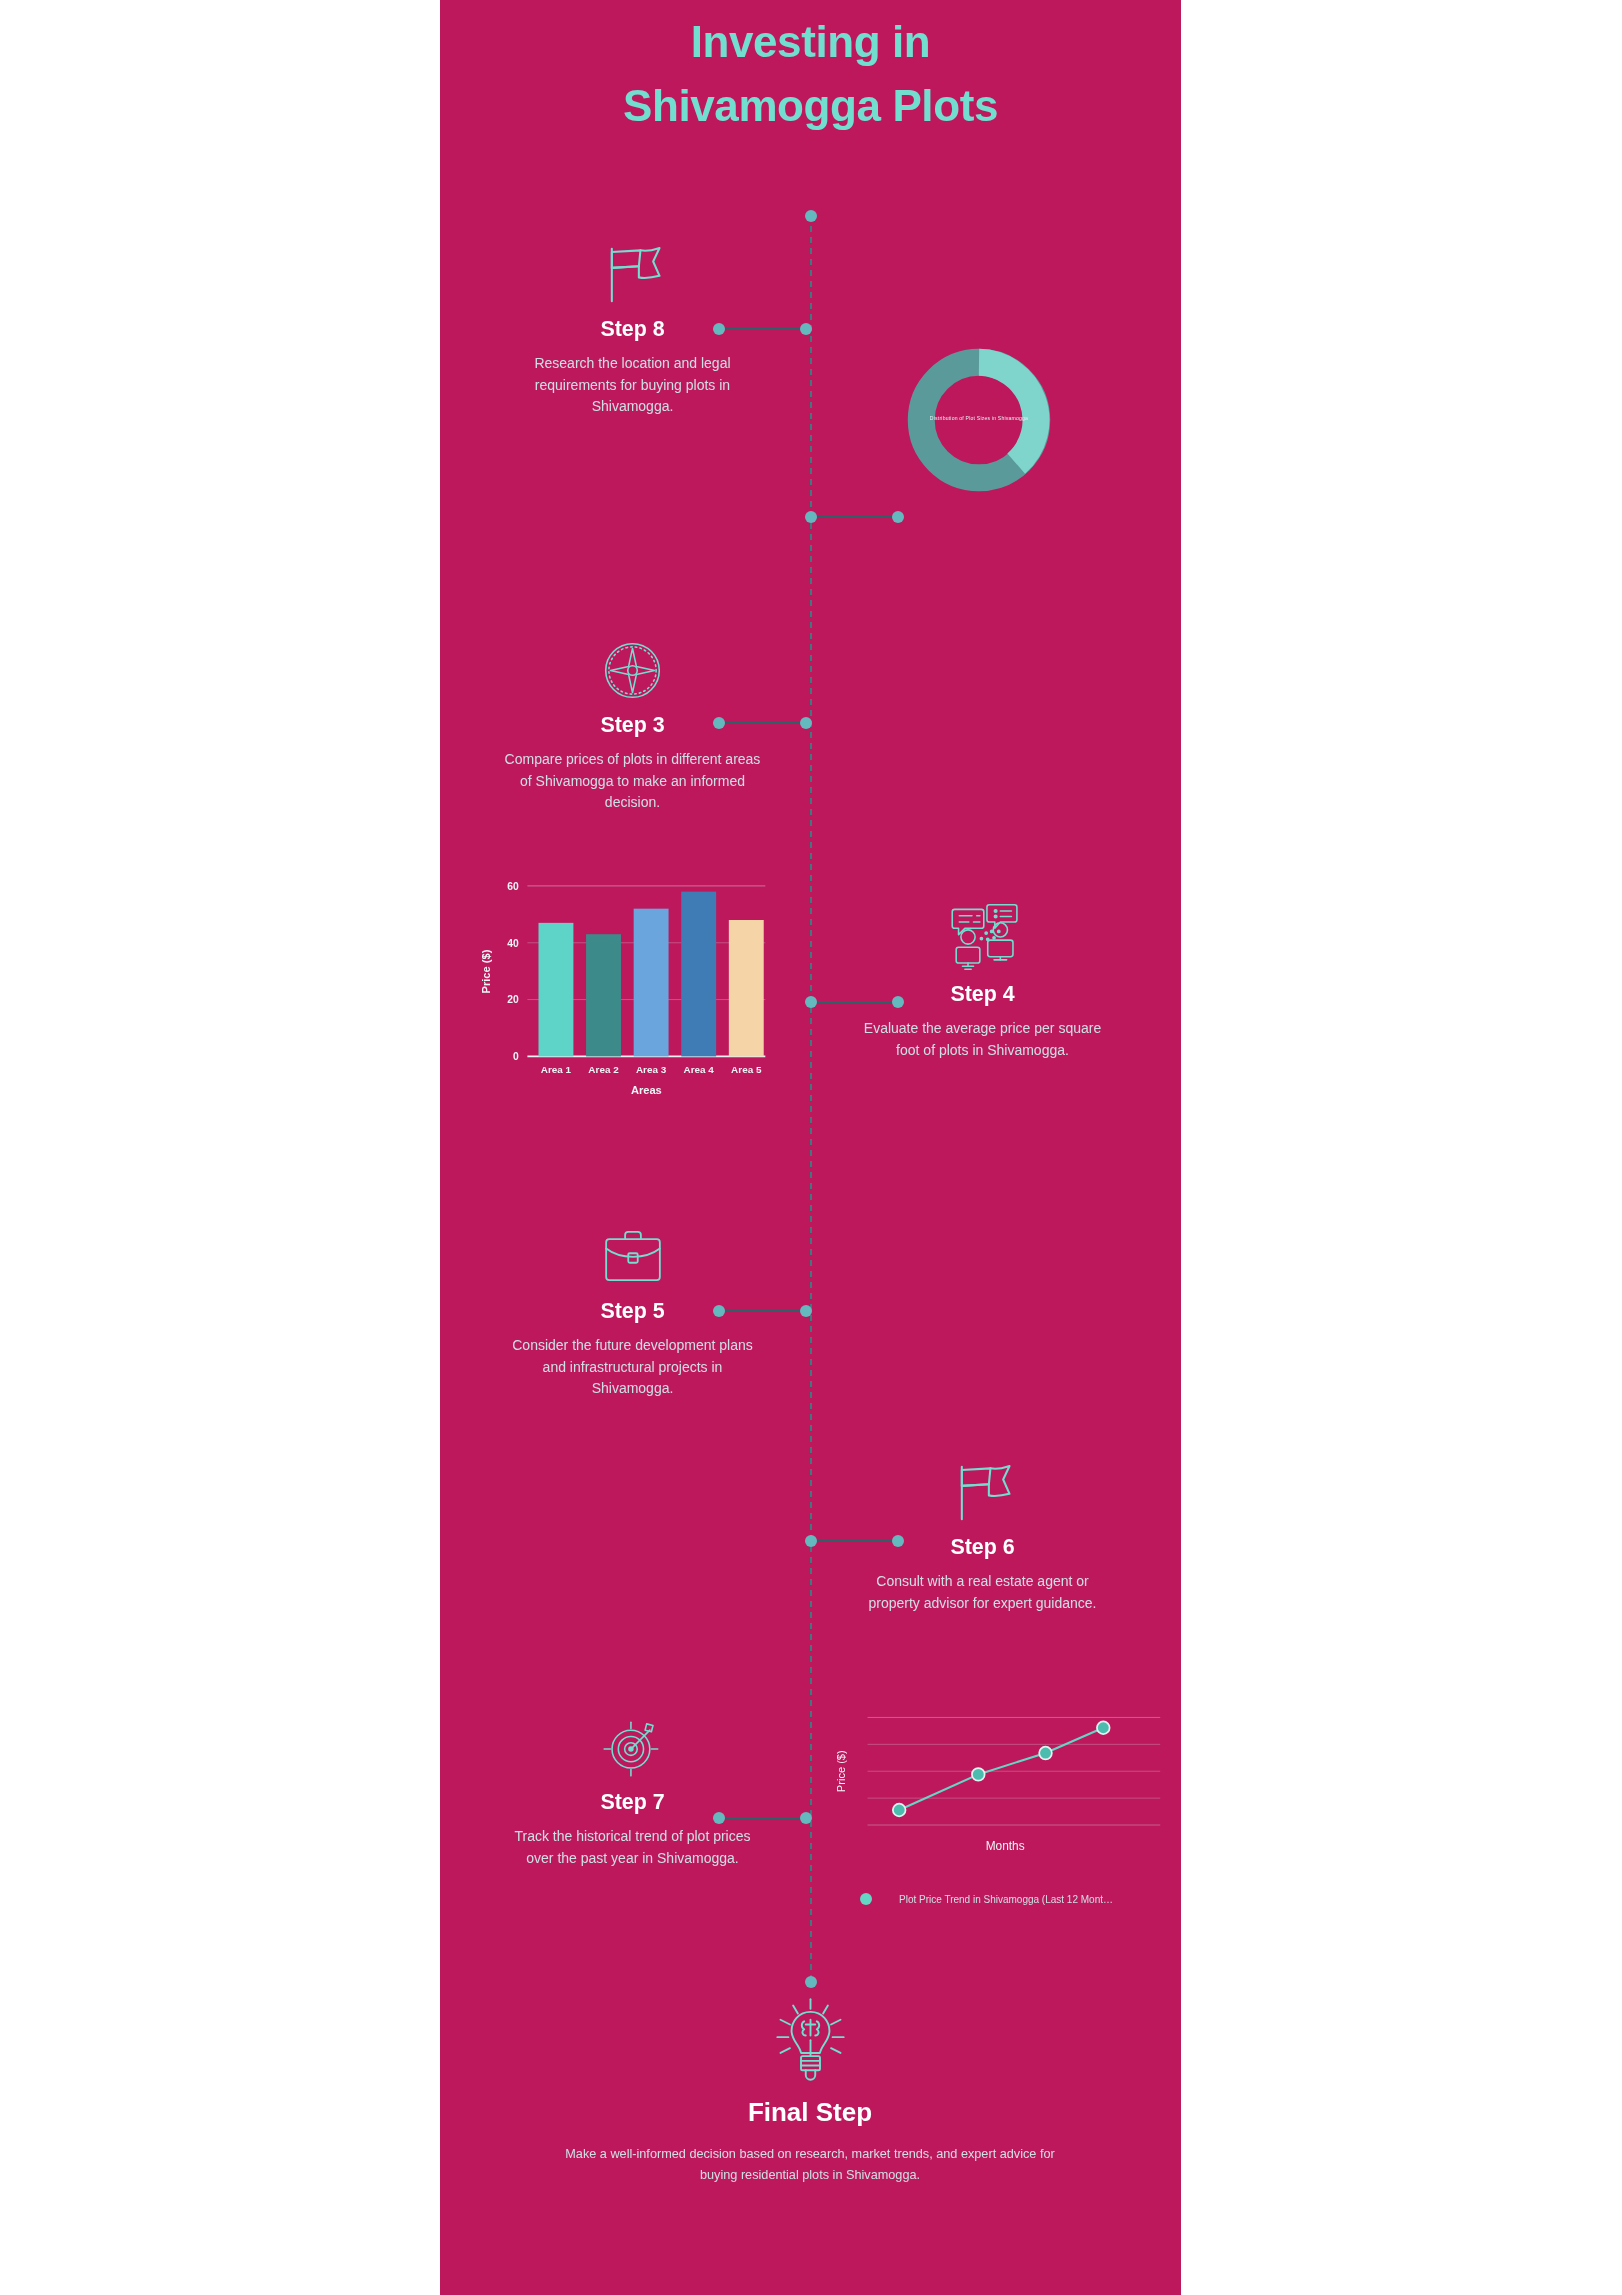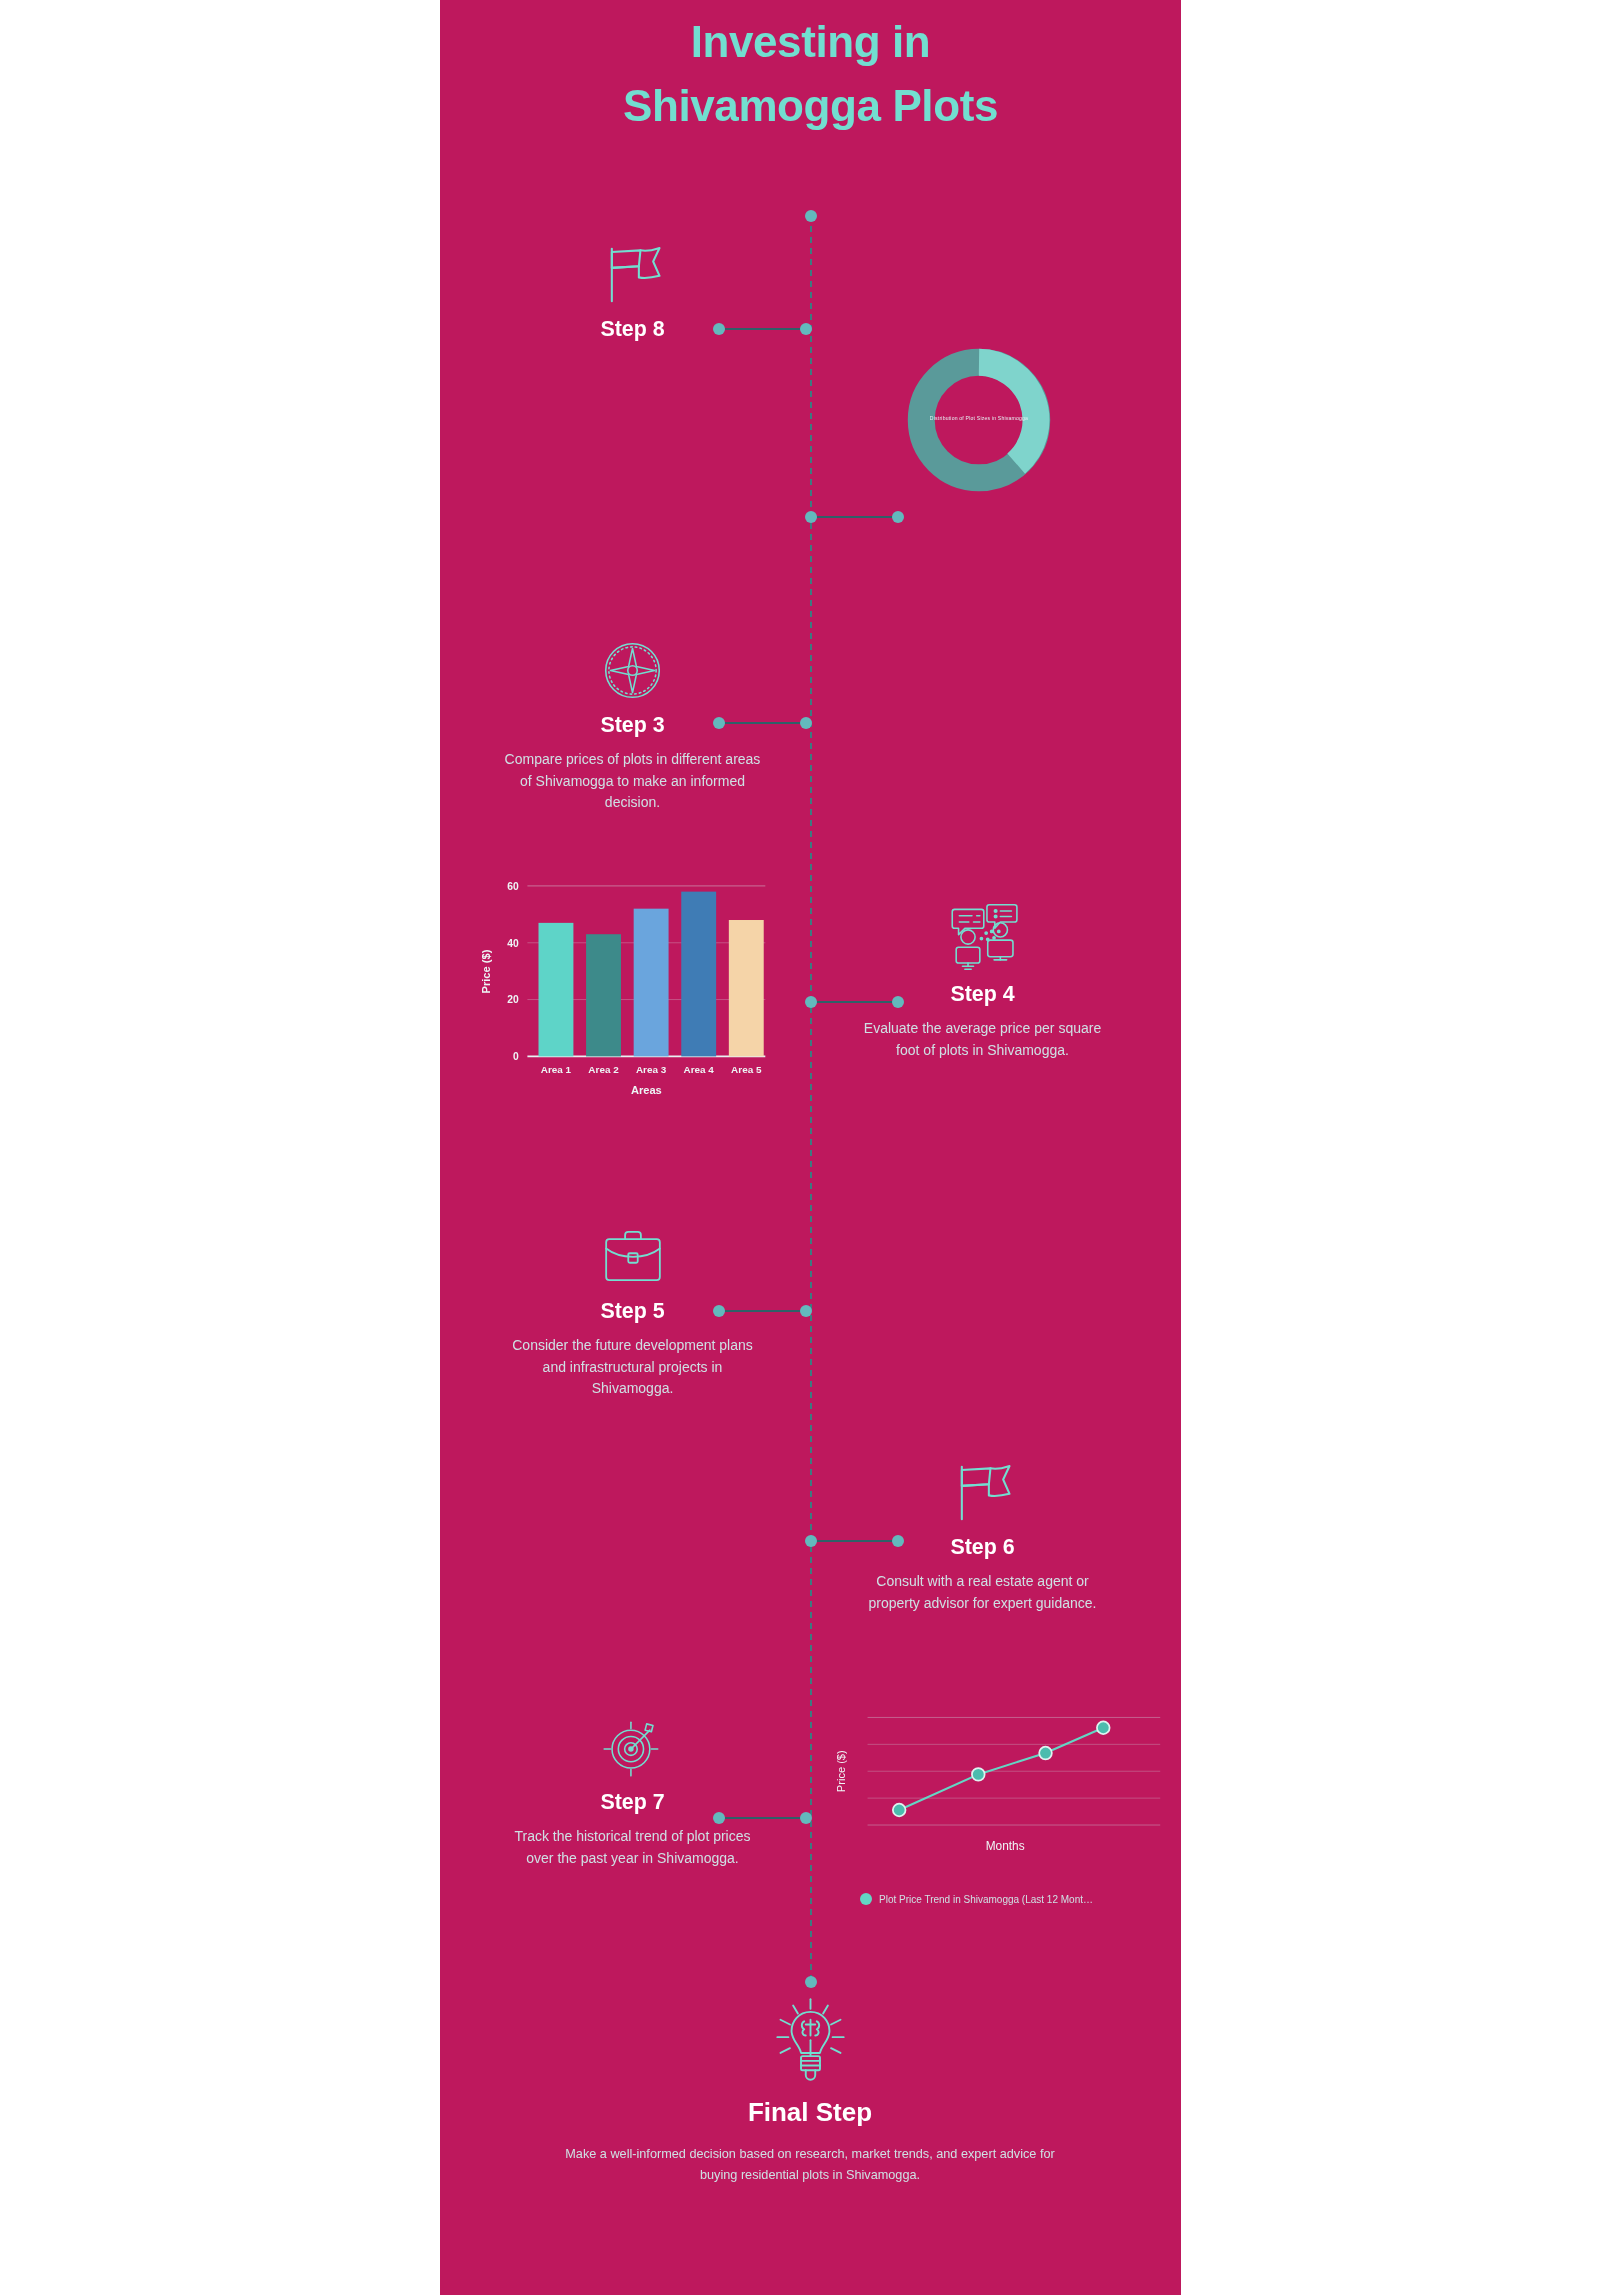--- a/index.html
+++ b/index.html
@@ -107,21 +107,21 @@
 
   
   #bar-wrap { position: absolute; left: 20px; top: 870px; width: 341px; height: 238px; font-weight: bold; }
   #bar-wrap svg { display: block; }
 
   
   #line-wrap { position: absolute; left: 388px; top: 1703px; width: 352px; height: 214px; }
   #line-wrap svg { display: block; }
   .legend-row {
     position: absolute; left: 32px; top: 190px;
-    display: flex; align-items: center; gap: 7px;
+    display: flex; align-items: center; gap: 27px;
     width: 317px;
   }
   .legend-swatch { width: 12px; height: 12px; border-radius: 50%; background: #63d6c4; flex: 0 0 auto; }
   .legend-text {
     color: #cfe0e4; font-size: 10px;
     white-space: nowrap; overflow: hidden;
   }
 </style>
 </head>
 <body>
@@ -176,20 +176,21 @@
   <div class="step left" style="top:230px">
     <div class="step-icon">
       <svg width="67" height="62" viewBox="0 0 84 78" fill="none" stroke="#72ded0" stroke-width="2.6" stroke-linecap="round" stroke-linejoin="round">
         <path d="M16 6 L16 72"></path>
         <path d="M16 10 L52 8 L50 28 L16 30 Z"></path>
         <path d="M52 8 C62 10, 70 7, 76 5 L68 22 L76 40 C68 42, 60 44, 50 42 L50 28"></path>
         <path d="M16 30 L50 28"></path>
       </svg>
     </div>
     <div class="step-title">Step 8</div>
+    <div class="step-desc">Research the location and legal requirements for buying plots in Shivamogga.</div>
   </div>
 
   <div id="donut-wrap">
     <svg width="198" height="182" viewBox="0 0 250 230">
 
       <circle cx="125" cy="110" r="73" fill="none" stroke="#5a9a9a" stroke-width="34"></circle>
 
       <path d="M 125 37 A 73 73 0 0 1 172 165" fill="none" stroke="#7fd4cc" stroke-width="34"></path>
     </svg>
     <div class="donut-center-label">Distribution of Plot Sizes in Shivamogga</div>

